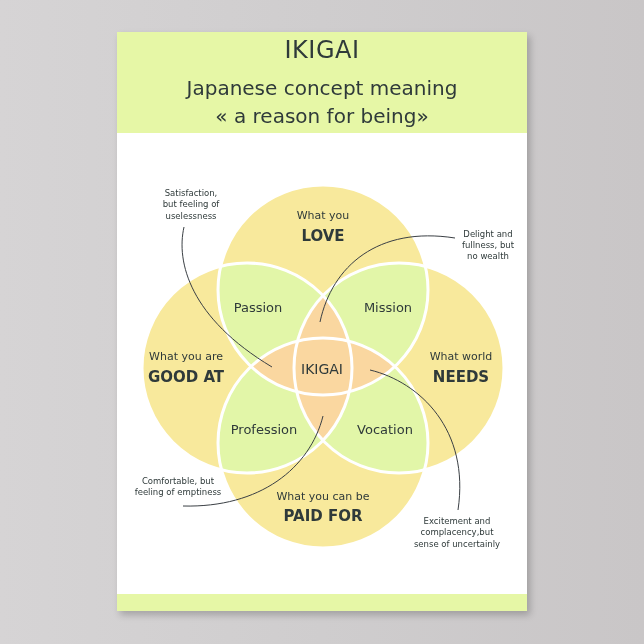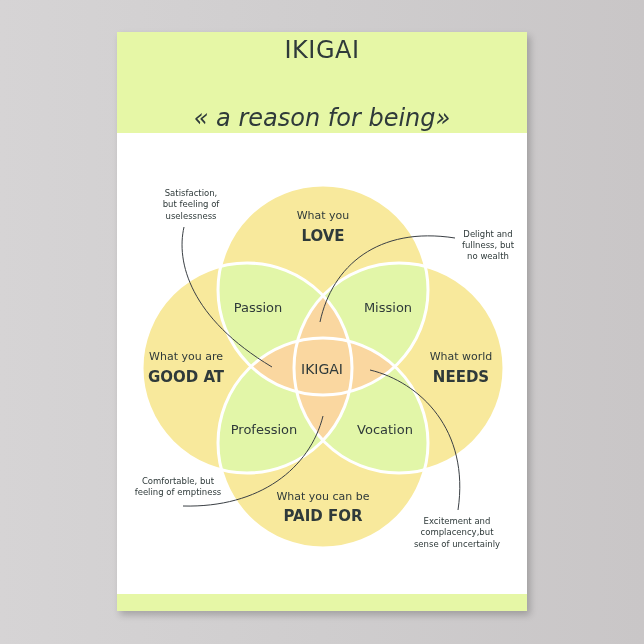--- a/index.html
+++ b/index.html
@@ -14,34 +14,35 @@
     background: #ffffff;
     box-shadow: 3px 4px 7px rgba(0,0,0,0.22);
   }
   .header {
     position: absolute; left: 0; top: 0; width: 410px; height: 101px;
     background: #e6f7a6;
     color: #2f3a3a; text-align: center;
   }
   .title { position: absolute; left: 0; right: 0; top: 4px; font-size: 24px; letter-spacing: 0.5px; }
   .subtitle { position: absolute; left: 0; right: 0; top: 44px; font-size: 20px; }
-  .subtitle2 { position: absolute; left: 0; right: 0; top: 72px; font-size: 24px; font-style: italic; }
+  .subtitle2 { position: absolute; left: 0; right: 0; top: 72px; font-size: 20px; }
   .footer {
     position: absolute; left: 0; bottom: 0; width: 410px; height: 17px;
     background: #e6f7a6;
   }
   svg.diagram { position: absolute; left: 0; top: 0; }
   .lbl { font-family: "DejaVu Sans", sans-serif; fill: #2f3a3a; }
 </style>
 </head>
 <body>
 
 <div class="poster">
   <div class="header">
     <div class="title">IKIGAI</div>
+    <div class="subtitle">Japanese concept meaning</div>
     <div class="subtitle2">« a reason for being»</div>
   </div>
   <div class="footer"></div>
 </div>
 
 <svg class="diagram" width="644" height="644" viewBox="0 0 644 644">
   <defs>
     <clipPath id="cTop">
         <circle cx="323" cy="290" r="105"></circle>
       </clipPath>

